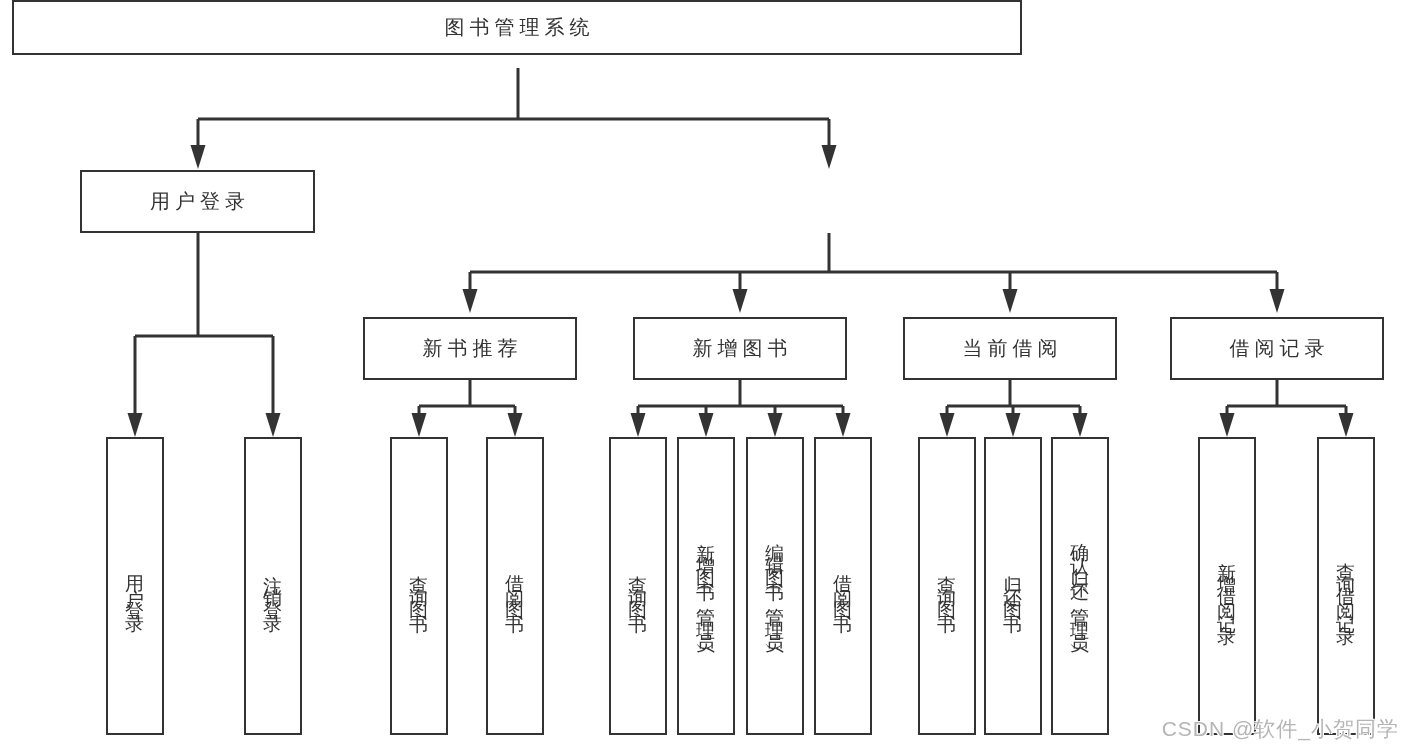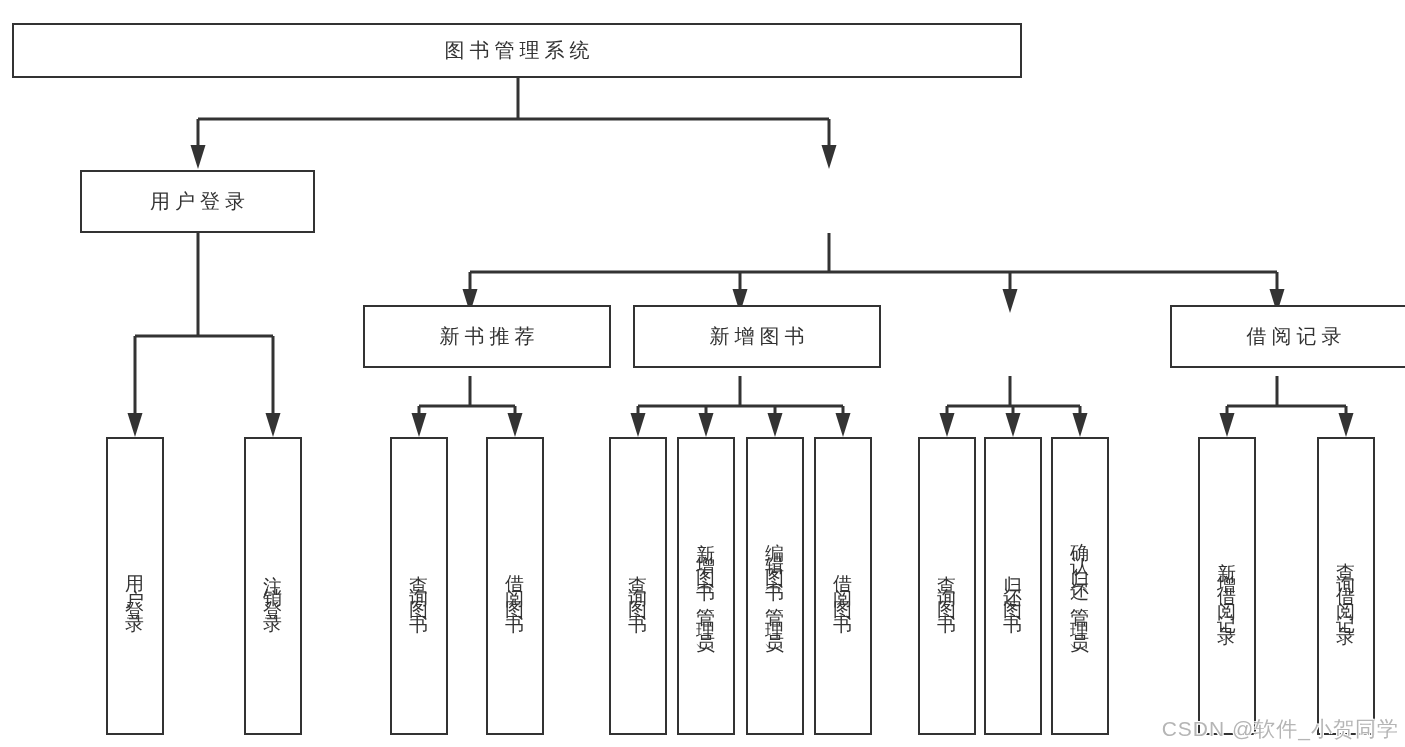--- a/index.html
+++ b/index.html
@@ -39,23 +39,23 @@
     display: flex;
     align-items: center;
     justify-content: center;
   }
   .h-label {
     font-size: 20px;
     letter-spacing: 5px;
     text-indent: 5px;
     white-space: nowrap;
   }
-  .root-box   { left: 12px;  top: 23px;  width: 1010px; height: 55px; }
+  .root-box   { left: 12px;  top: 0;  width: 1010px; height: 55px; }
   .l2-box     { top: 170px; width: 235px; height: 63px; }
-  .l3-box     { top: 305px; width: 248px; height: 63px; text-align: center; }
+  .l3-box     { top: 317px; width: 214px; height: 63px; text-align: center; }
   .leaf {
     top: 437px;
     width: 58px;
     height: 298px;
   }
   .leaf .v-label {
     writing-mode: vertical-rl;
     text-orientation: mixed;
     font-size: 19px;
     line-height: 1;
@@ -163,20 +163,23 @@
   <div class="box l2-box" style="left:80px;">
     <span class="h-label">用户登录</span>
   </div>
 
   <div class="box l3-box" style="left:363px;">
     <span class="h-label">新书推荐</span>
   </div>
   <div class="box l3-box" style="left:633px;">
     <span class="h-label">新增图书</span>
   </div>
+  <div class="box l3-box" style="left:903px;">
+    <span class="h-label">当前借阅</span>
+  </div>
   <div class="box l3-box" style="left:1170px;">
     <span class="h-label">借阅记录</span>
   </div>
 
   <div class="box leaf" style="left:106px;">
     <span class="v-label">用户登录</span>
   </div>
   <div class="box leaf" style="left:244px;">
     <span class="v-label">注销登录</span>
   </div>

